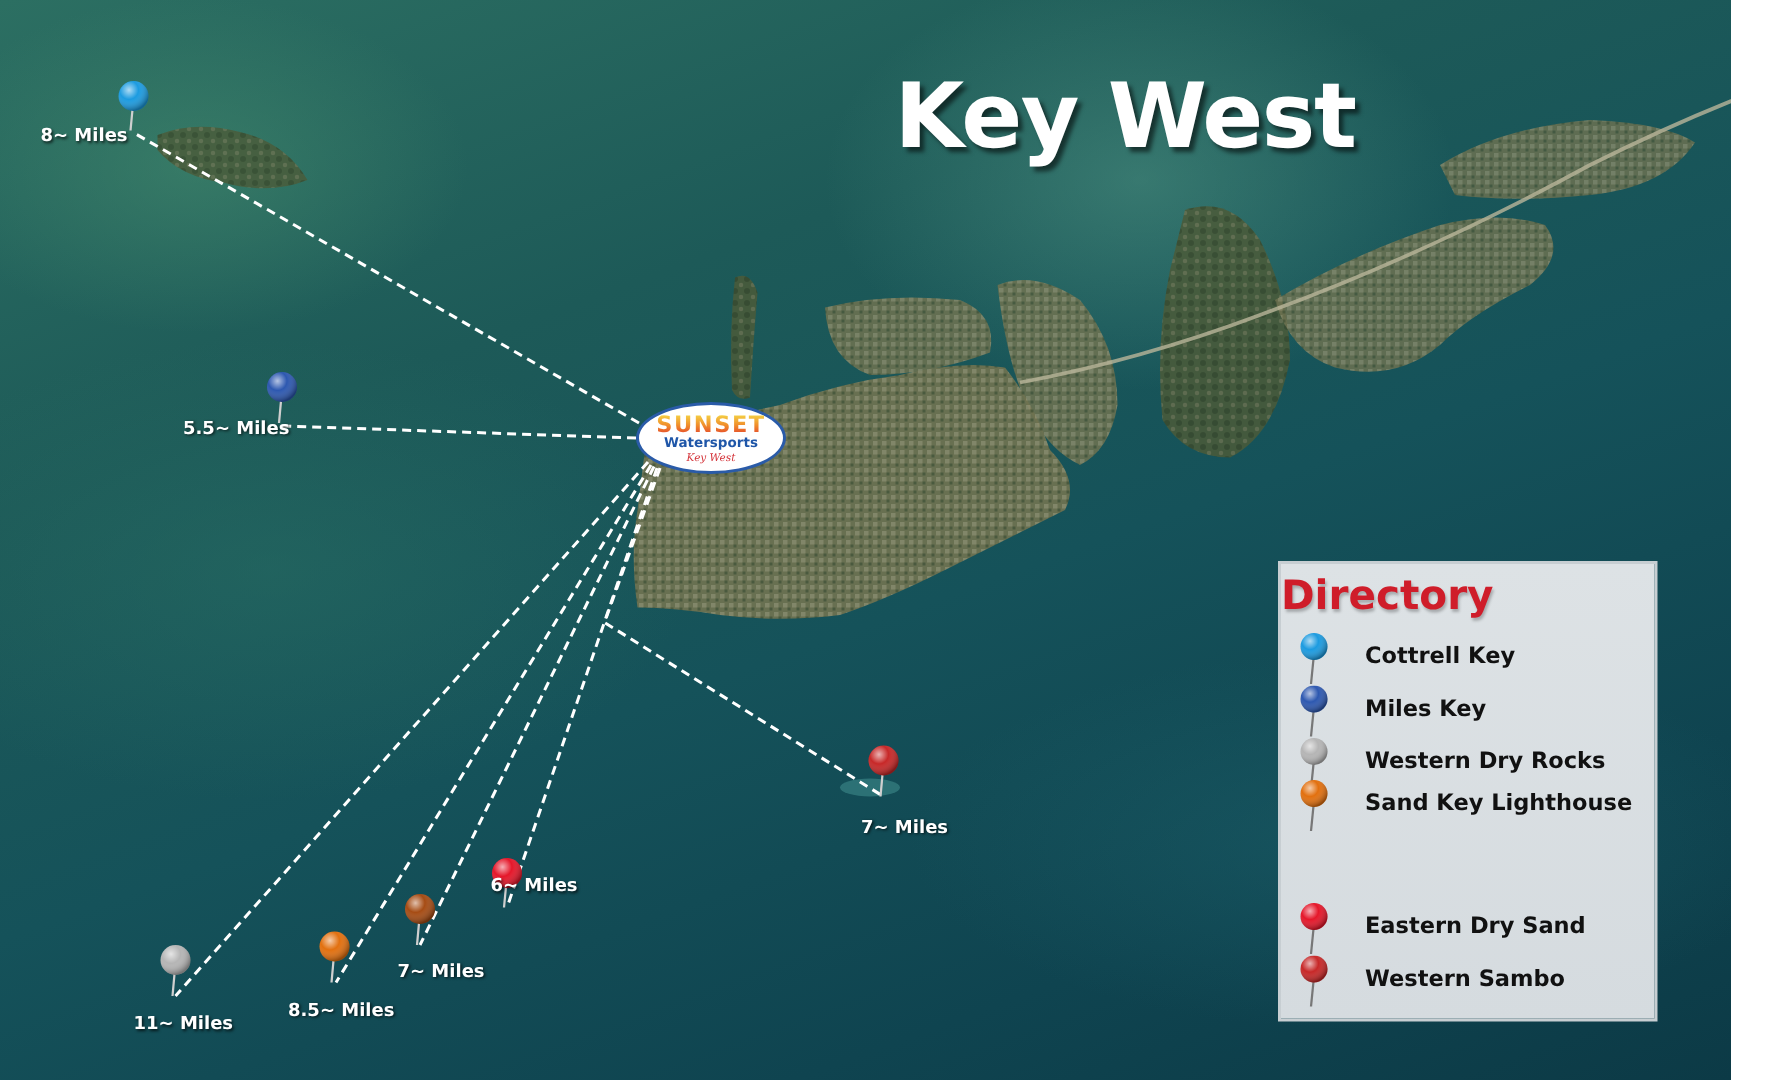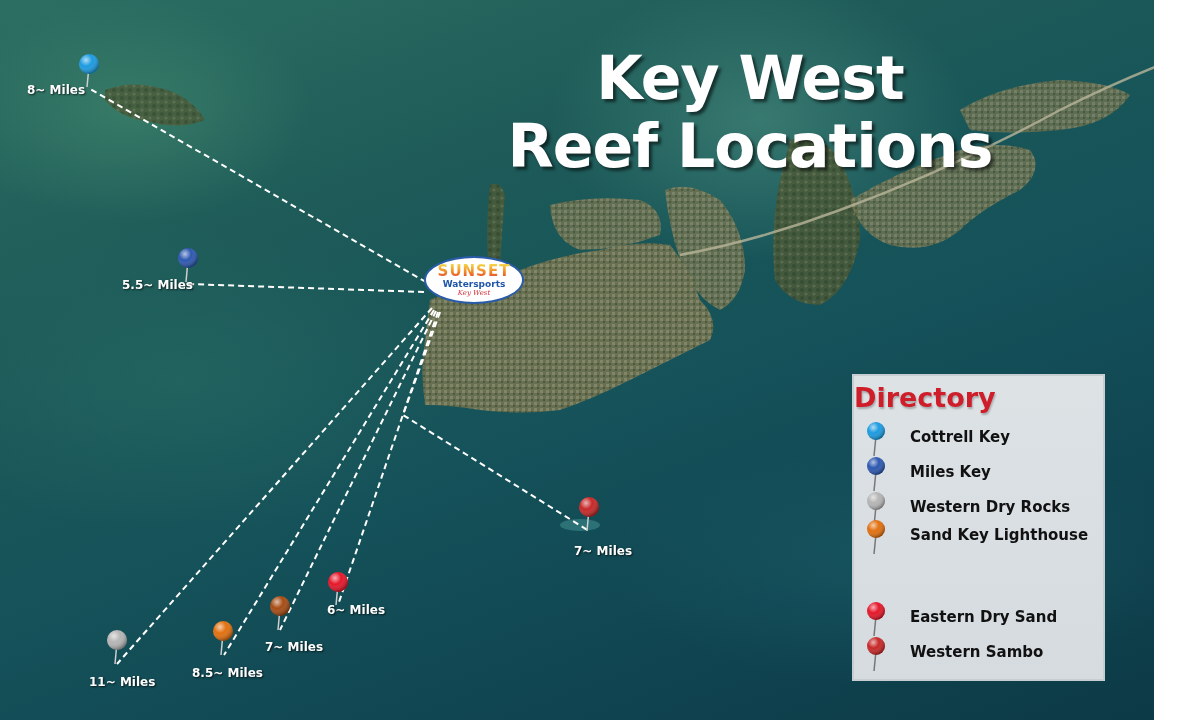--- a/index.html
+++ b/index.html
@@ -12,21 +12,21 @@
       radial-gradient(ellipse 420px 180px at 900px 560px, rgba(30,100,110,0.45), transparent 70%),
       linear-gradient(160deg, #2c6f62 0%, #1d5a58 30%, #15525a 55%, #0f4450 80%, #0c3a46 100%);
   }
   svg.overlay { position:absolute; left:0; top:0; }
   .title { position:absolute; left:470px; top:44px; width:560px; text-align:center; color:#fff;
     font-family:"DejaVu Sans", sans-serif; font-weight:bold; font-size:60px; line-height:68px; letter-spacing:-1px;
     text-shadow:3px 3px 3px rgba(0,0,0,0.55); }
   .title span { display:block; }
   .mlabel { position:absolute; color:#fff; font-weight:bold; font-size:12px; font-family:"DejaVu Sans", sans-serif;
     text-shadow:1px 1px 2px rgba(0,0,0,0.7); white-space:nowrap; }
-  .logo { position:absolute; left:424px; top:256px; width:100px; height:48px; border-radius:50%;
+  .logo { position:absolute; left:424px; top:268px; width:100px; height:48px; border-radius:50%;
     background:#fff; border:2px solid #2a5ba8; box-sizing:border-box; text-align:center; }
   .logo .b1 { display:block; font-weight:bold; font-size:15px; line-height:16px; margin-top:5px;
     background:linear-gradient(#f5e04a, #f08a2a 55%, #e0392d); -webkit-background-clip:text; background-clip:text; color:transparent; letter-spacing:1px; }
   .logo .b2 { display:block; font-weight:bold; font-size:9px; line-height:10px; color:#1f56a8; }
   .logo .b3 { display:block; font-style:italic; font-size:7px; line-height:9px; color:#d4343a; font-family:"DejaVu Serif", serif; }
   .directory { position:absolute; left:852px; top:374px; width:253px; height:307px; box-sizing:border-box;
     background:linear-gradient(180deg, #dde2e5 0%, #d5dbdf 100%); border:2px solid #c7ced2; }
   .dir-title { position:absolute; left:0; right:0; top:6px; text-align:left; color:#cf1d2a; font-weight:bold;
     font-size:27px; text-shadow:1px 2px 2px rgba(0,0,0,0.25); font-family:"DejaVu Sans", sans-serif; }
   .dir-item { position:absolute; left:12px; height:30px; width:230px; }
@@ -127,32 +127,31 @@
       <circle cx="589" cy="507" r="10" fill="#c72828"></circle>
         <circle cx="589" cy="507" r="10" fill="url(#shine)"></circle>
     </g>
   </svg>
 
   <div class="mlabel" style="left:27px;top:83px;">8~ Miles</div>
   <div class="mlabel" style="left:122px;top:278px;">5.5~ Miles</div>
   <div class="mlabel" style="left:89px;top:675px;">11~ Miles</div>
   <div class="mlabel" style="left:192px;top:666px;">8.5~ Miles</div>
   <div class="mlabel" style="left:265px;top:640px;">7~ Miles</div>
-  <div class="mlabel" style="left:327px;top:603px;">6~ Miles</div>
+  <div class="mlabel" style="left:327px;top:583px;">6~ Miles</div>
   <div class="mlabel" style="left:574px;top:544px;">7~ Miles</div>
 
   <div class="logo">
     <span class="b1">SUNSET</span>
     <span class="b2">Watersports</span>
     <span class="b3">Key West</span>
   </div>
 
   <div class="title">
     <span>Key West</span>
-    <span>Reef Locations</span>
   </div>
 
   <div class="directory">
     <div class="dir-title">Directory</div>
 
     <div class="dir-item" style="top:46px;">
       <svg class="pin" viewBox="0 0 22 40">
         <line x1="10" y1="14" x2="8" y2="34" stroke="#777" stroke-width="1.5"></line>
         <circle cx="10" cy="9" r="9" fill="#1c9be0"></circle>
           <circle cx="10" cy="9" r="9" fill="url(#shine)"></circle>

